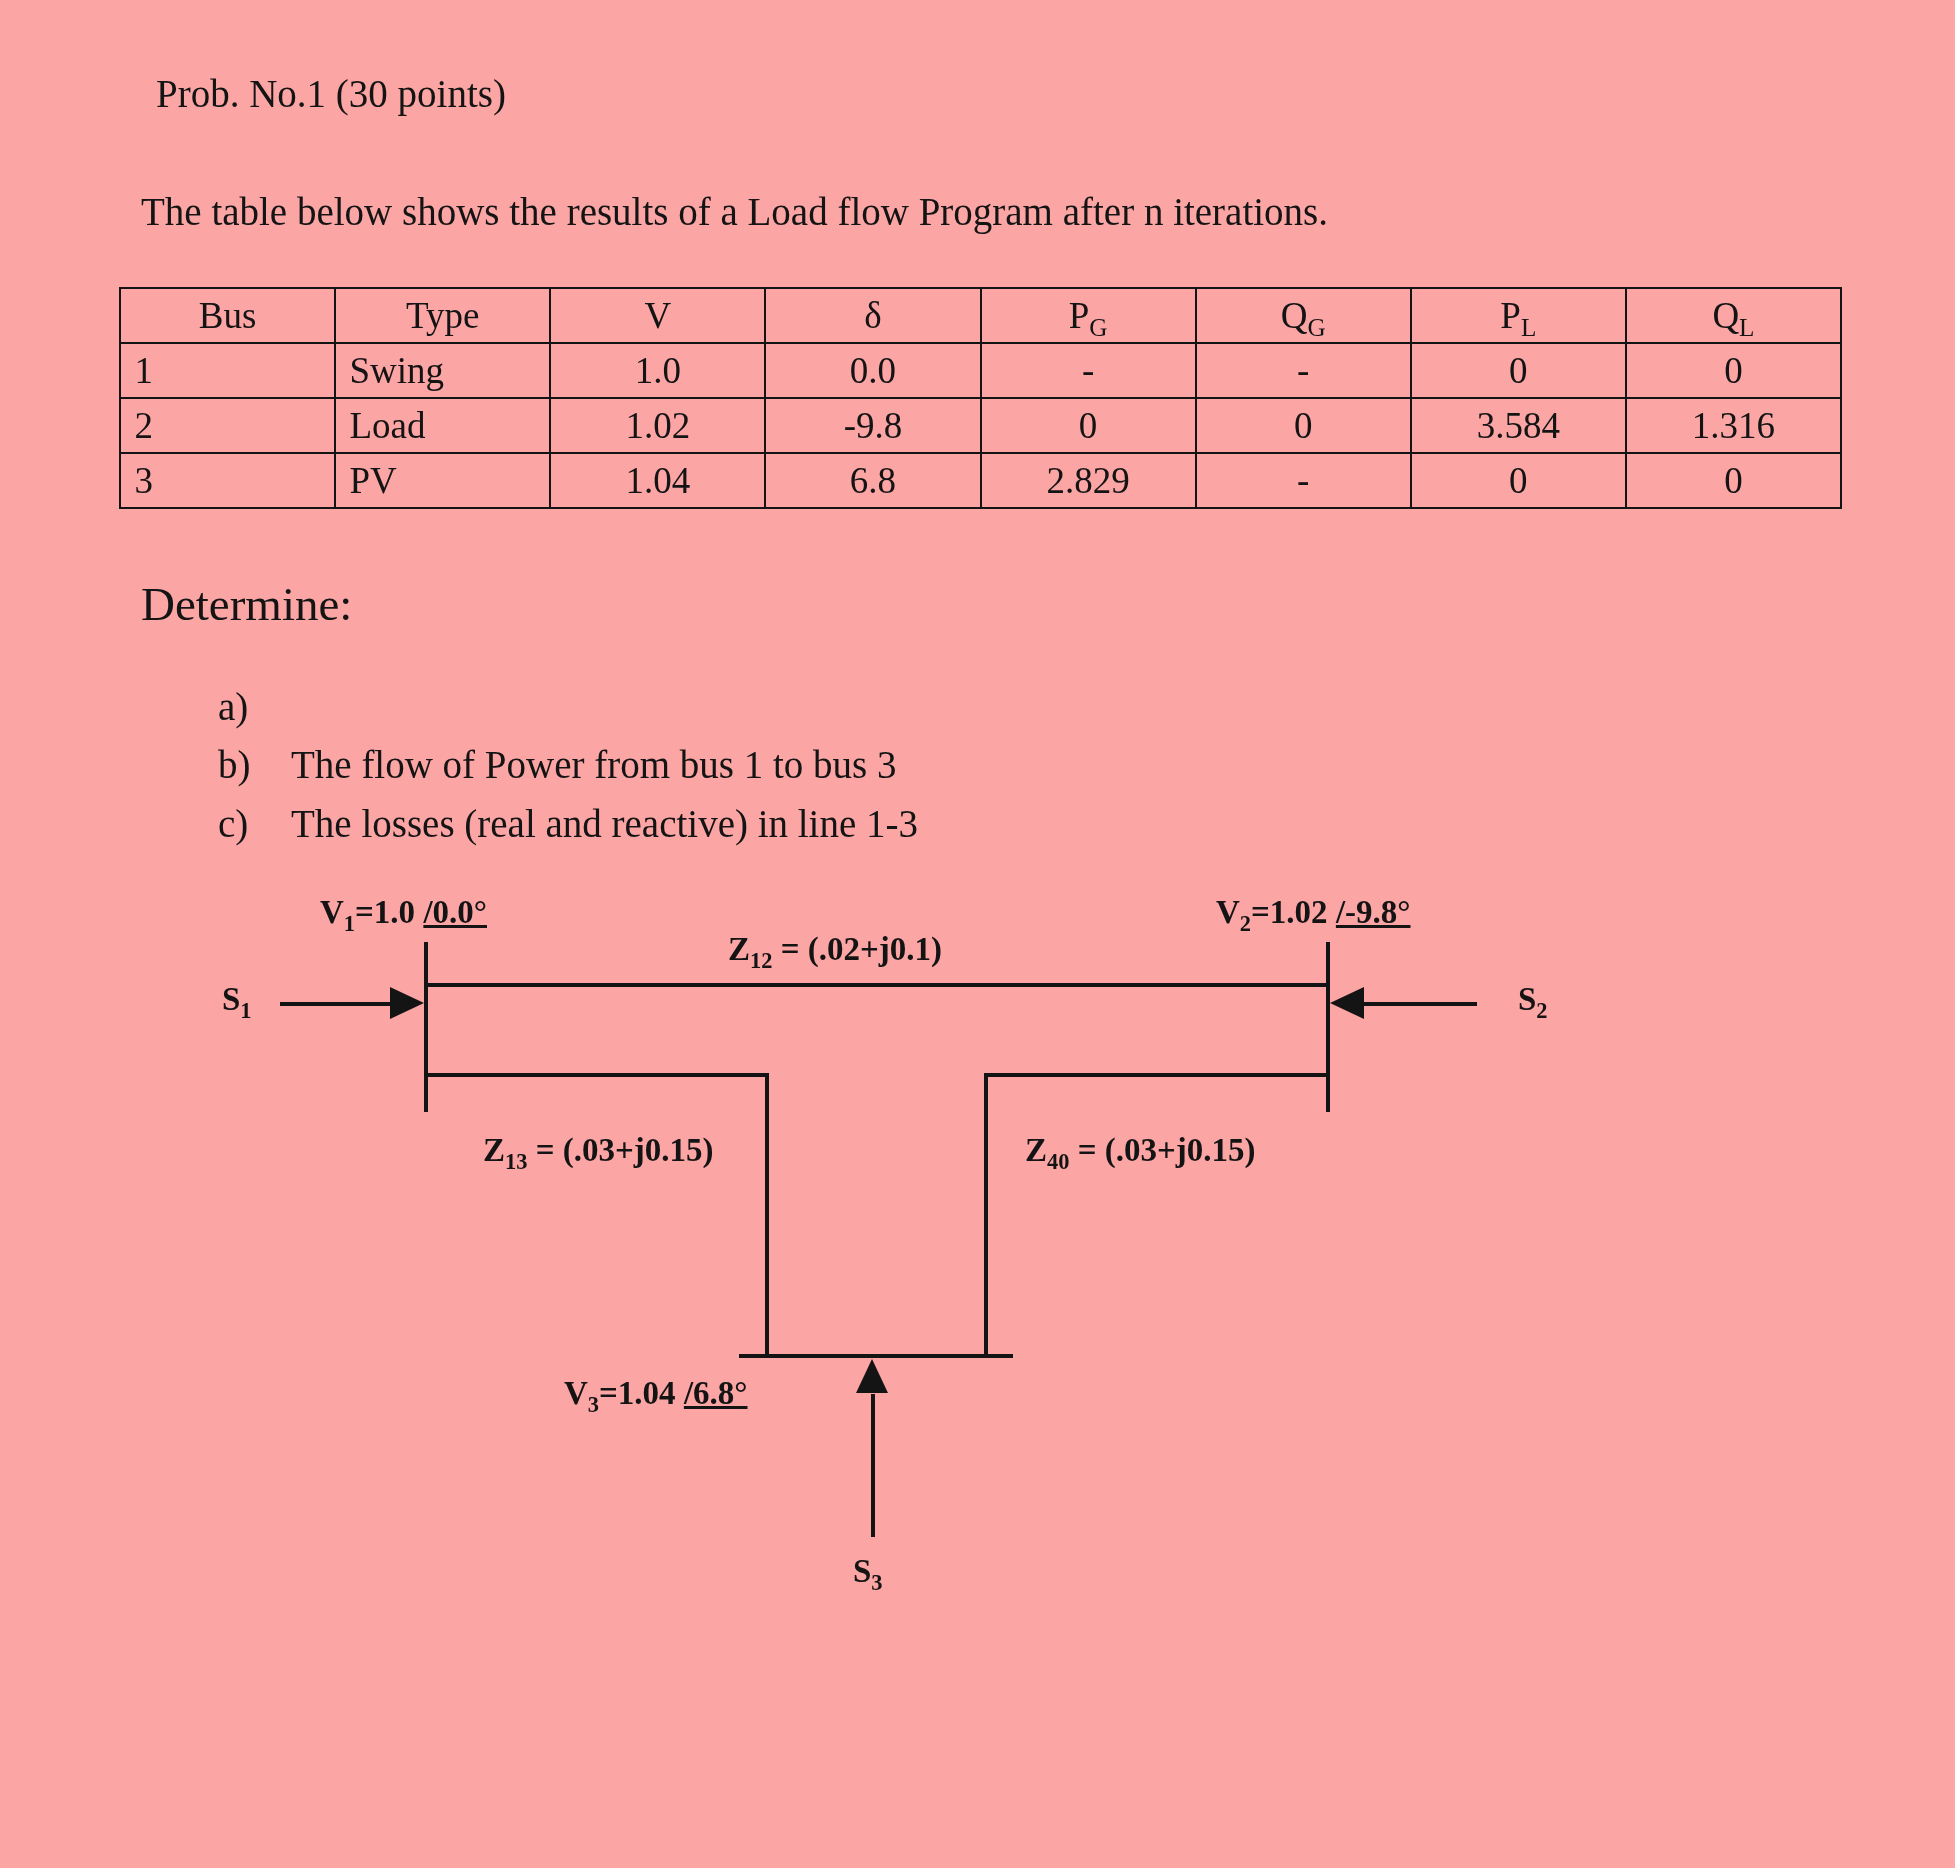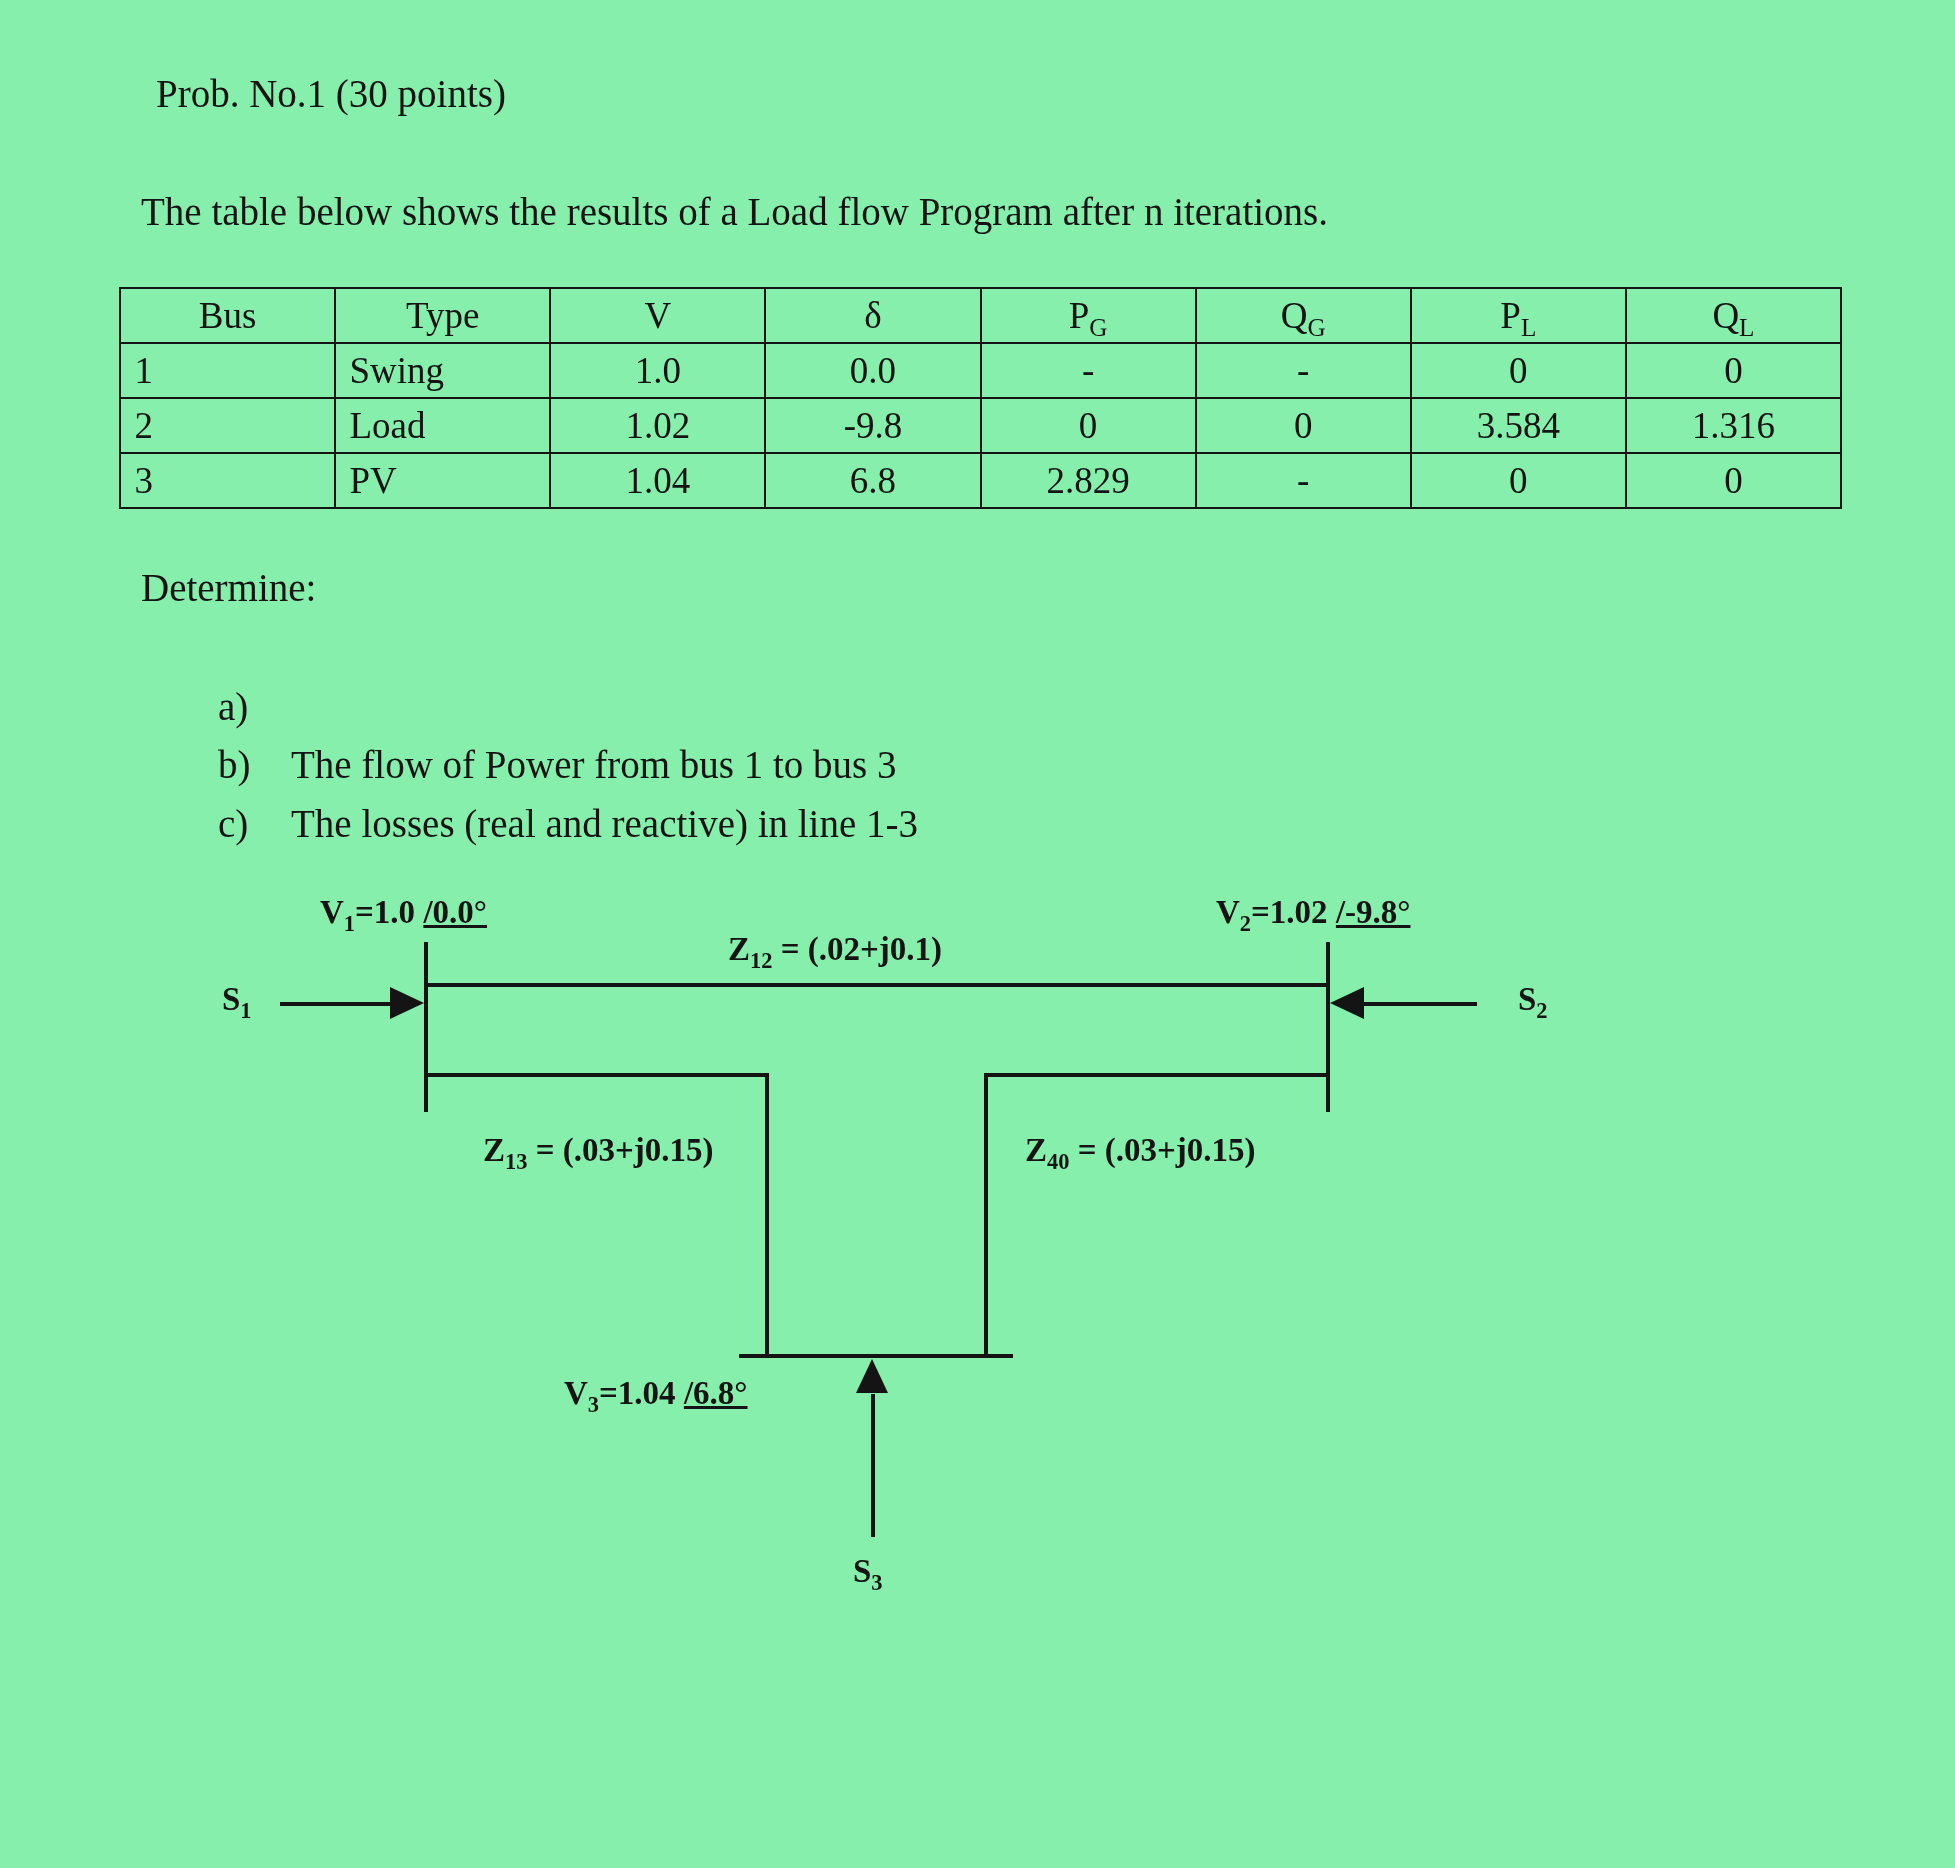--- a/index.html
+++ b/index.html
@@ -2,37 +2,37 @@
 <html><head>
 <meta charset="utf-8">
 <style>
   * { margin:0; padding:0; box-sizing:border-box; }
   html,body { background:#ffffff; }
   body {
     width:1956px; height:1869px; position:relative;
     font-family:"Liberation Serif","DejaVu Serif",serif;
     color:#141414;
   }
-  .page { position:absolute; inset:0; background:#86efac; }
+  .page { position:absolute; inset:0; background:#fca5a5; }
 
   .title { position:absolute; left:156px; top:71px; font-size:39px; font-weight:400; }
   .intro { position:absolute; left:141px; top:189px; font-size:39px; }
 
   .results-table {
     position:absolute; left:119px; top:287px; width:1723px;
     border-collapse:collapse; table-layout:fixed; font-size:37px;
   }
   .results-table th, .results-table td {
     border:2.9px solid #141414; height:55px; text-align:center;
     padding:0 7.6px; font-weight:400; vertical-align:middle;
   }
   .results-table td.al { text-align:left; padding-left:13.4px; }
   sub { font-size:68%; line-height:0; }
 
-  .determine { position:absolute; left:141px; top:565px; font-size:39px; }
+  .determine { position:absolute; left:141px; top:577px; font-size:47px; }
   .items { position:absolute; left:218px; top:684px; list-style:none; font-size:39px; }
   .items li { display:flex; margin-bottom:13.4px; }
   .items .letter { width:73px; flex:0 0 73px; }
 
   .diagram { position:absolute; left:0; top:889px; width:1932px; height:755px; }
   .ln { position:absolute; background:#141414; }
   .lbl { position:absolute; font-size:33px; font-weight:700; white-space:nowrap; }
   .angle { text-decoration:underline; }
 
   .arrow-right { position:absolute; width:0; height:0;

